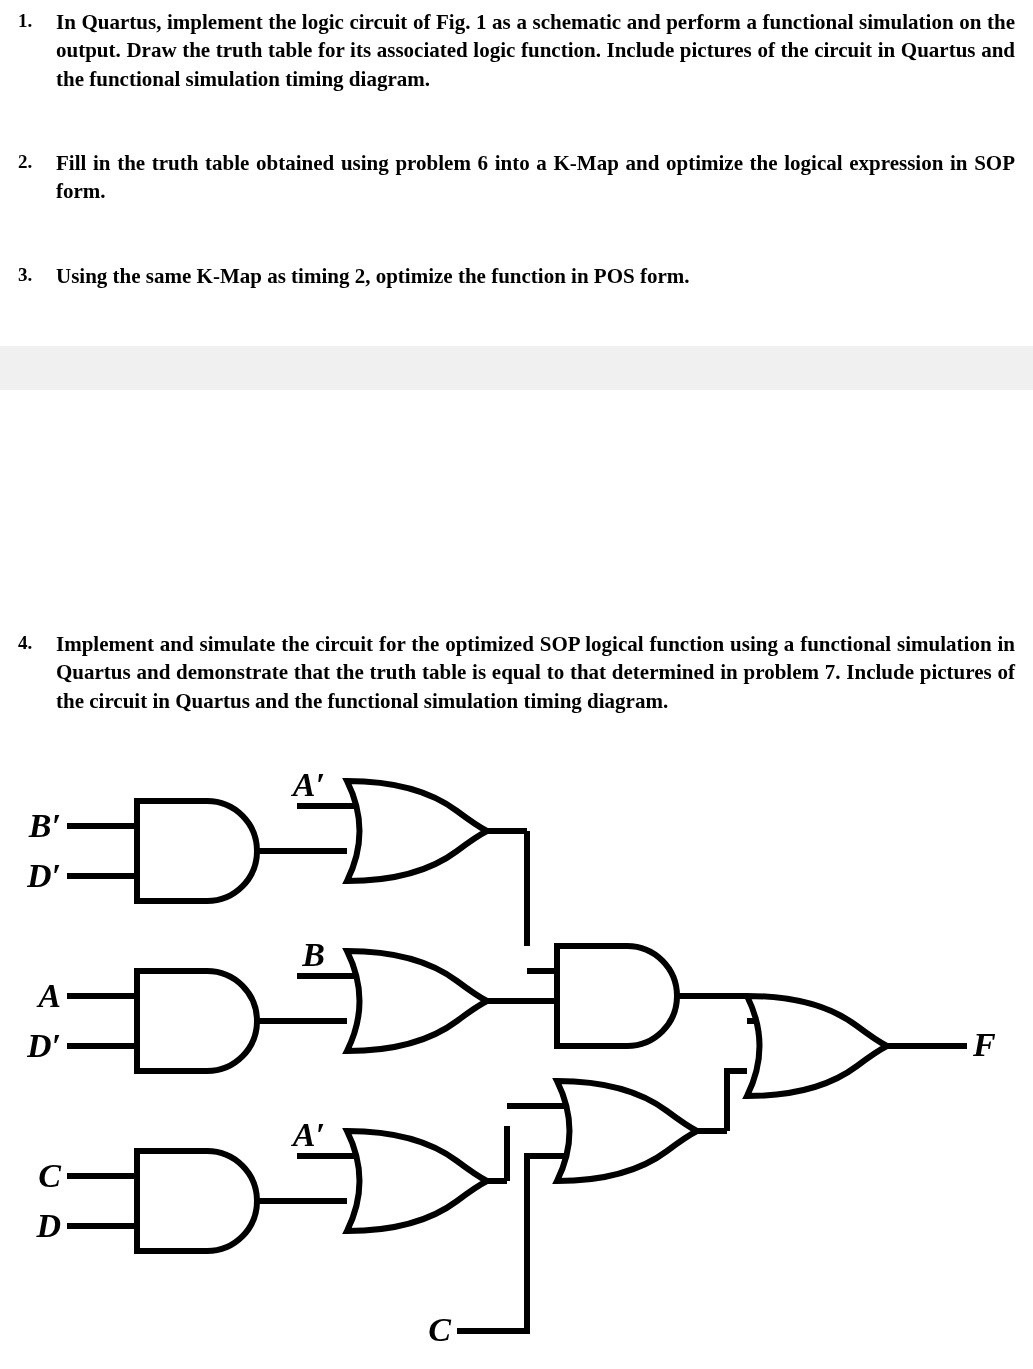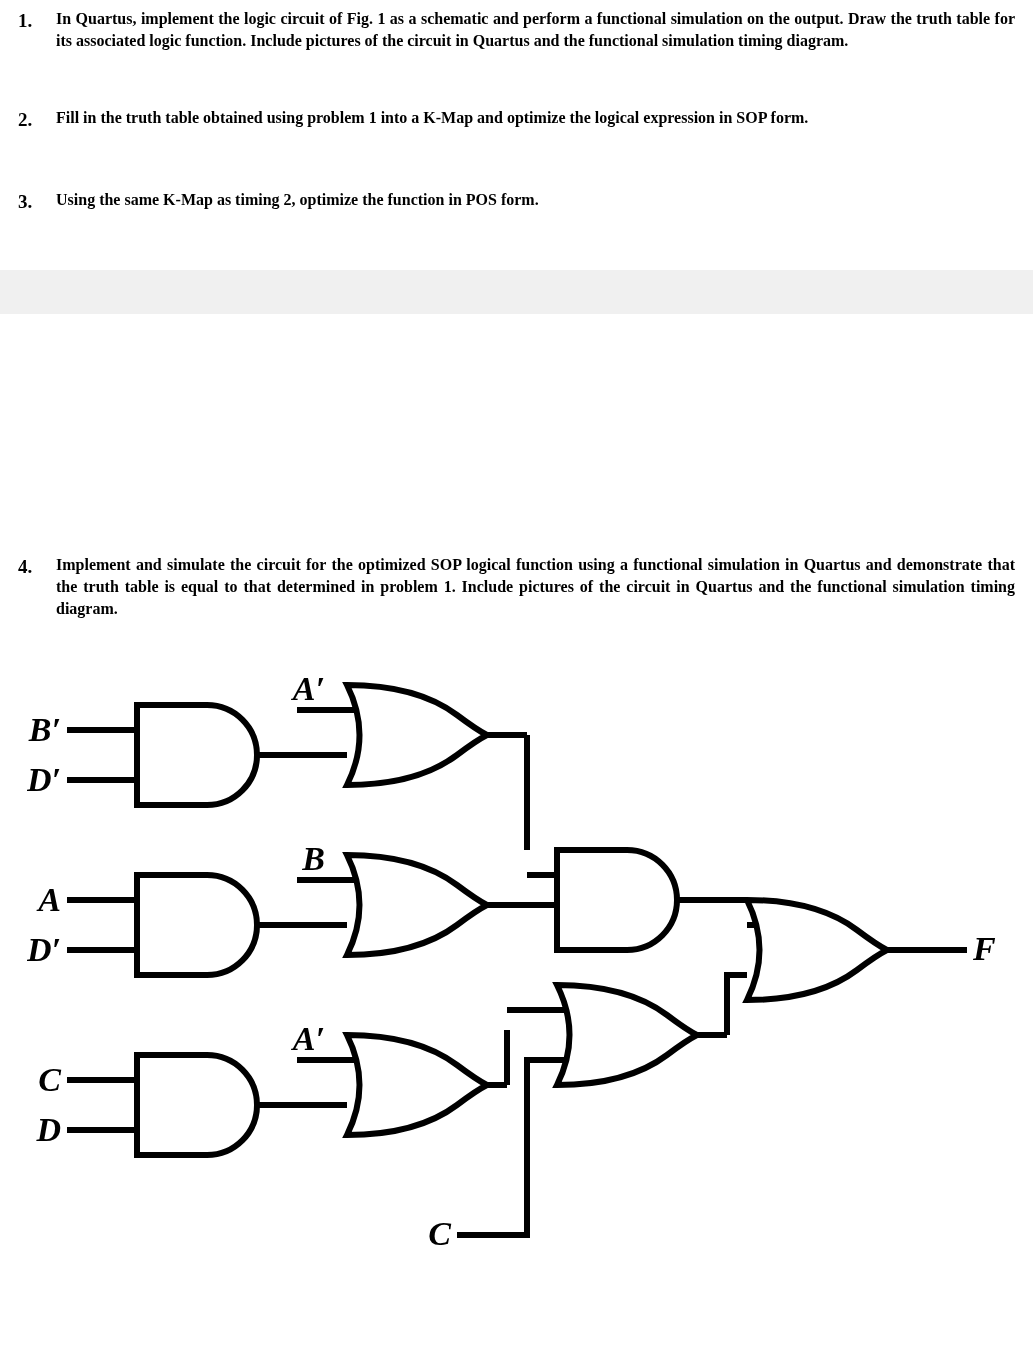--- a/index.html
+++ b/index.html
@@ -28,21 +28,21 @@
   .num {
     width: 38px;
     flex: 0 0 38px;
     font-weight: 600;
     font-size: 19px;
     line-height: 1.35;
   }
   .ptext {
     flex: 1 1 auto;
     font-weight: 600;
-    font-size: 16px;
+    font-size: 21px;
     line-height: 1.35;
     text-align: justify;
   }
   .gap {
     height: 240px;
   }
   .grey-band {
     background: #f0f0f0;
     height: 44px;
     margin: 0 -18px 0 -18px;
@@ -75,35 +75,35 @@
 
 <div class="page">
 
   <ol class="problems">
     <li>
       <div class="num">1.</div>
       <div class="ptext">In Quartus, implement the logic circuit of Fig. 1 as a schematic and perform a functional simulation on the output. Draw the truth table for its associated logic function. Include pictures of the circuit in Quartus and the functional simulation timing diagram.</div>
     </li>
     <li>
       <div class="num">2.</div>
-      <div class="ptext">Fill in the truth table obtained using problem 1 into a K-Map and optimize the logical expression in SOP form.</div>
+      <div class="ptext">Fill in the truth table obtained using problem 6 into a K-Map and optimize the logical expression in SOP form.</div>
     </li>
     <li>
       <div class="num">3.</div>
       <div class="ptext">Using the same K-Map as timing 2, optimize the function in POS form.</div>
     </li>
   </ol>
 
   <div class="grey-band"></div>
   <div class="gap"></div>
 
   <ol class="problems">
     <li>
       <div class="num">4.</div>
-      <div class="ptext">Implement and simulate the circuit for the optimized SOP logical function using a functional simulation in Quartus and demonstrate that the truth table is equal to that determined in problem 1. Include pictures of the circuit in Quartus and the functional simulation timing diagram.</div>
+      <div class="ptext">Implement and simulate the circuit for the optimized SOP logical function using a functional simulation in Quartus and demonstrate that the truth table is equal to that determined in problem 7. Include pictures of the circuit in Quartus and the functional simulation timing diagram.</div>
     </li>
   </ol>
 
   <div class="figure">
     <svg width="980" height="620" viewBox="0 0 980 620">
 
       <defs>
 
         <g id="AND">
           <path class="gate" d="M0,0 h70 a50 50 0 0 1 0 100 h-70 z"></path>

